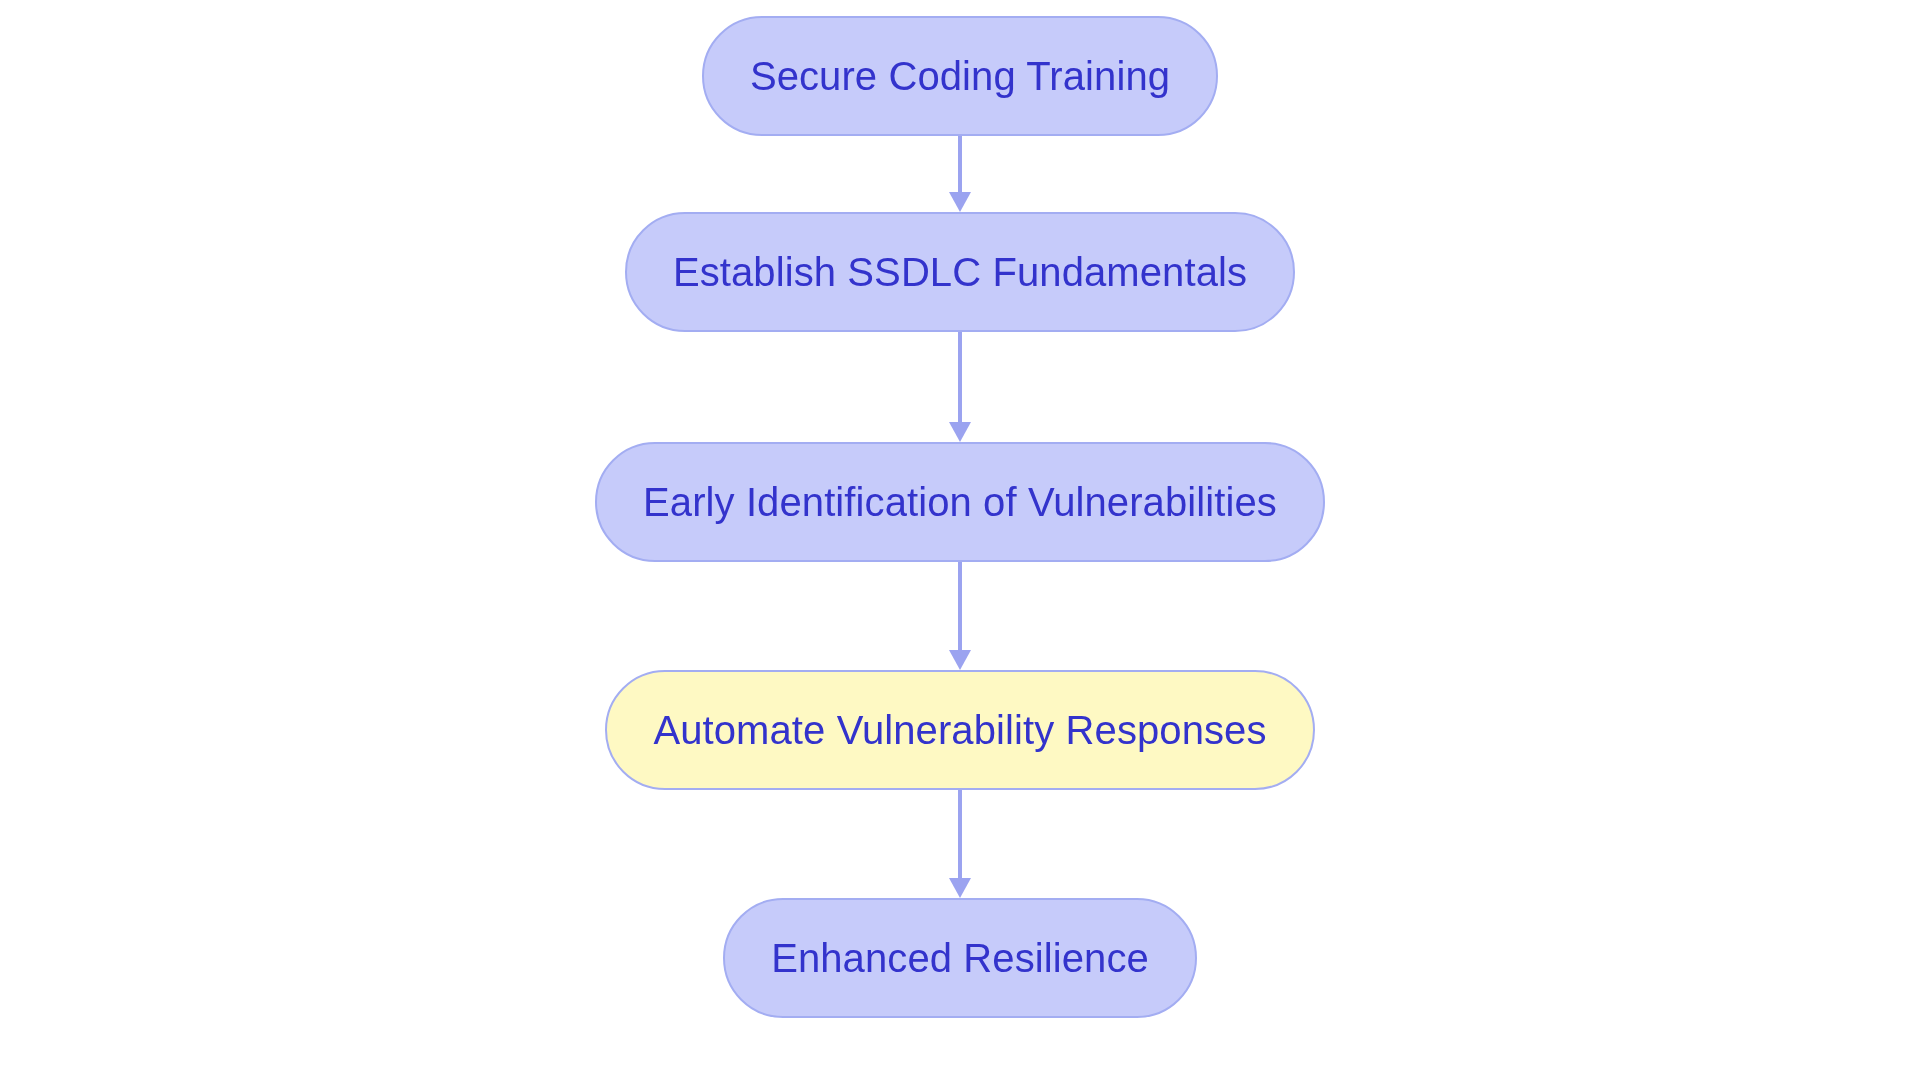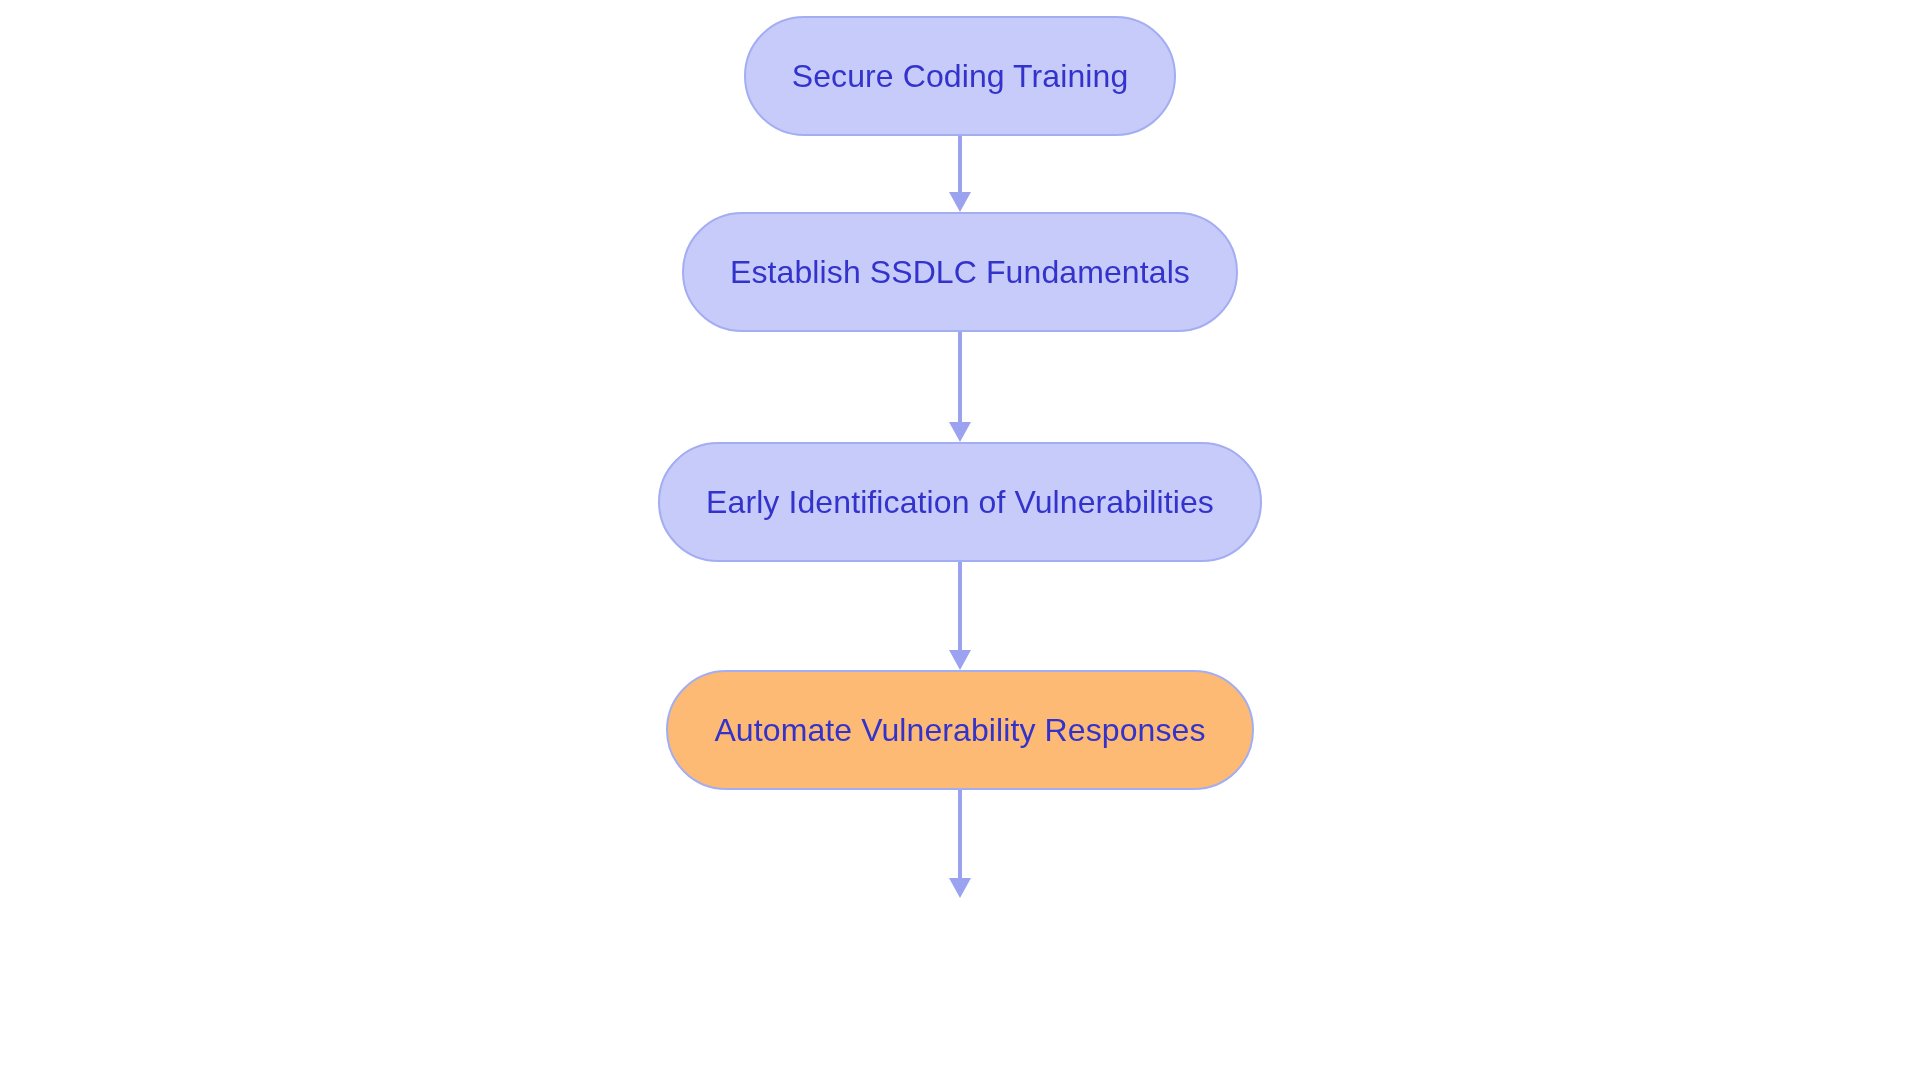--- a/index.html
+++ b/index.html
@@ -33,21 +33,21 @@
     align-items: center;
     justify-content: center;
     background: #c6cbfa;
     border: 2px solid #a3adf2;
     border-radius: 60px;
     padding: 0 46px;
     white-space: nowrap;
   }
 
   .flow-node-label {
-    font-size: 32px;
+    font-size: 40px;
     line-height: 1;
     color: #3333cc;
     letter-spacing: 0.1px;
     font-weight: 400;
     text-align: center;
   }
 
   .flow-connector {
     position: relative;
     width: 24px;
@@ -106,23 +106,26 @@
 
   <div class="flow-node" style="background: rgb(198, 203, 250); border-color: rgb(163, 173, 242);">
     <span class="flow-node-label" style="color: rgb(51, 51, 204);">Early Identification of Vulnerabilities</span>
   </div>
 
   <div class="flow-connector gap-2">
     <div class="connector-line" style="background: rgb(155, 163, 240);"></div>
     <div class="connector-arrowhead" style="border-top-color: rgb(155, 163, 240);"></div>
   </div>
 
-  <div class="flow-node" style="background: #fdba74; border-color: rgb(163, 173, 242);">
+  <div class="flow-node" style="background: #fef9c3; border-color: rgb(163, 173, 242);">
     <span class="flow-node-label" style="color: rgb(51, 51, 204);">Automate Vulnerability Responses</span>
   </div>
 
   <div class="flow-connector gap-3">
     <div class="connector-line" style="background: rgb(155, 163, 240);"></div>
     <div class="connector-arrowhead" style="border-top-color: rgb(155, 163, 240);"></div>
   </div>
 
+  <div class="flow-node" style="background: rgb(198, 203, 250); border-color: rgb(163, 173, 242);">
+    <span class="flow-node-label" style="color: rgb(51, 51, 204);">Enhanced Resilience</span>
+  </div>
 
 </div>
 
 </body></html>

